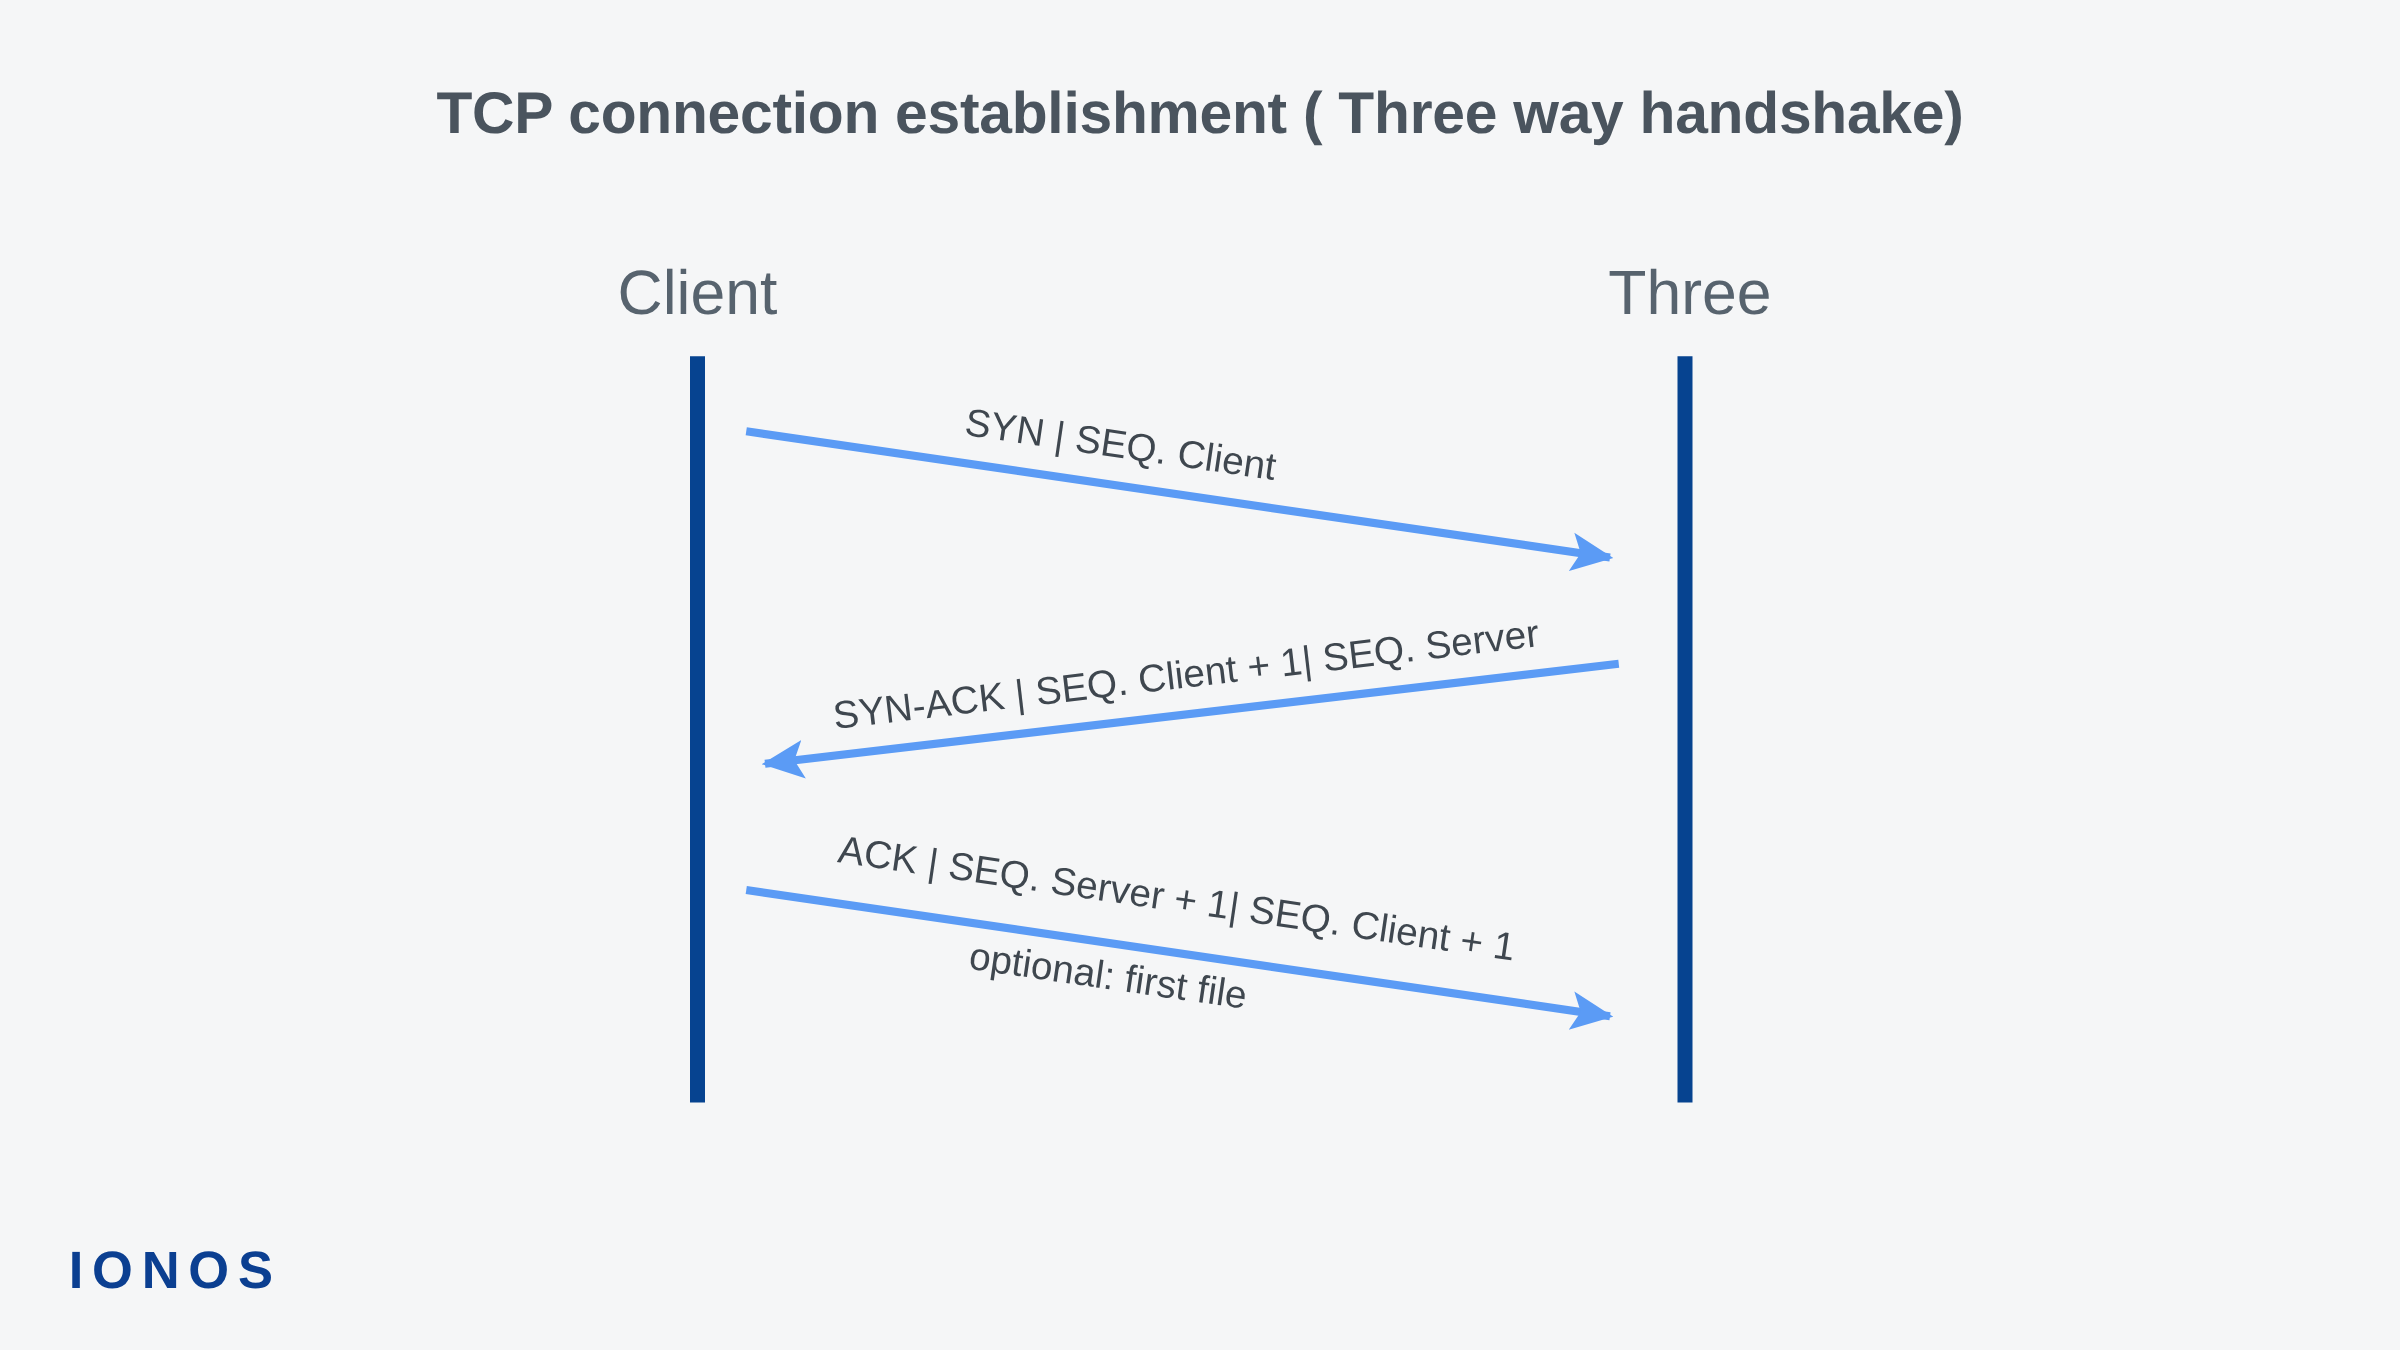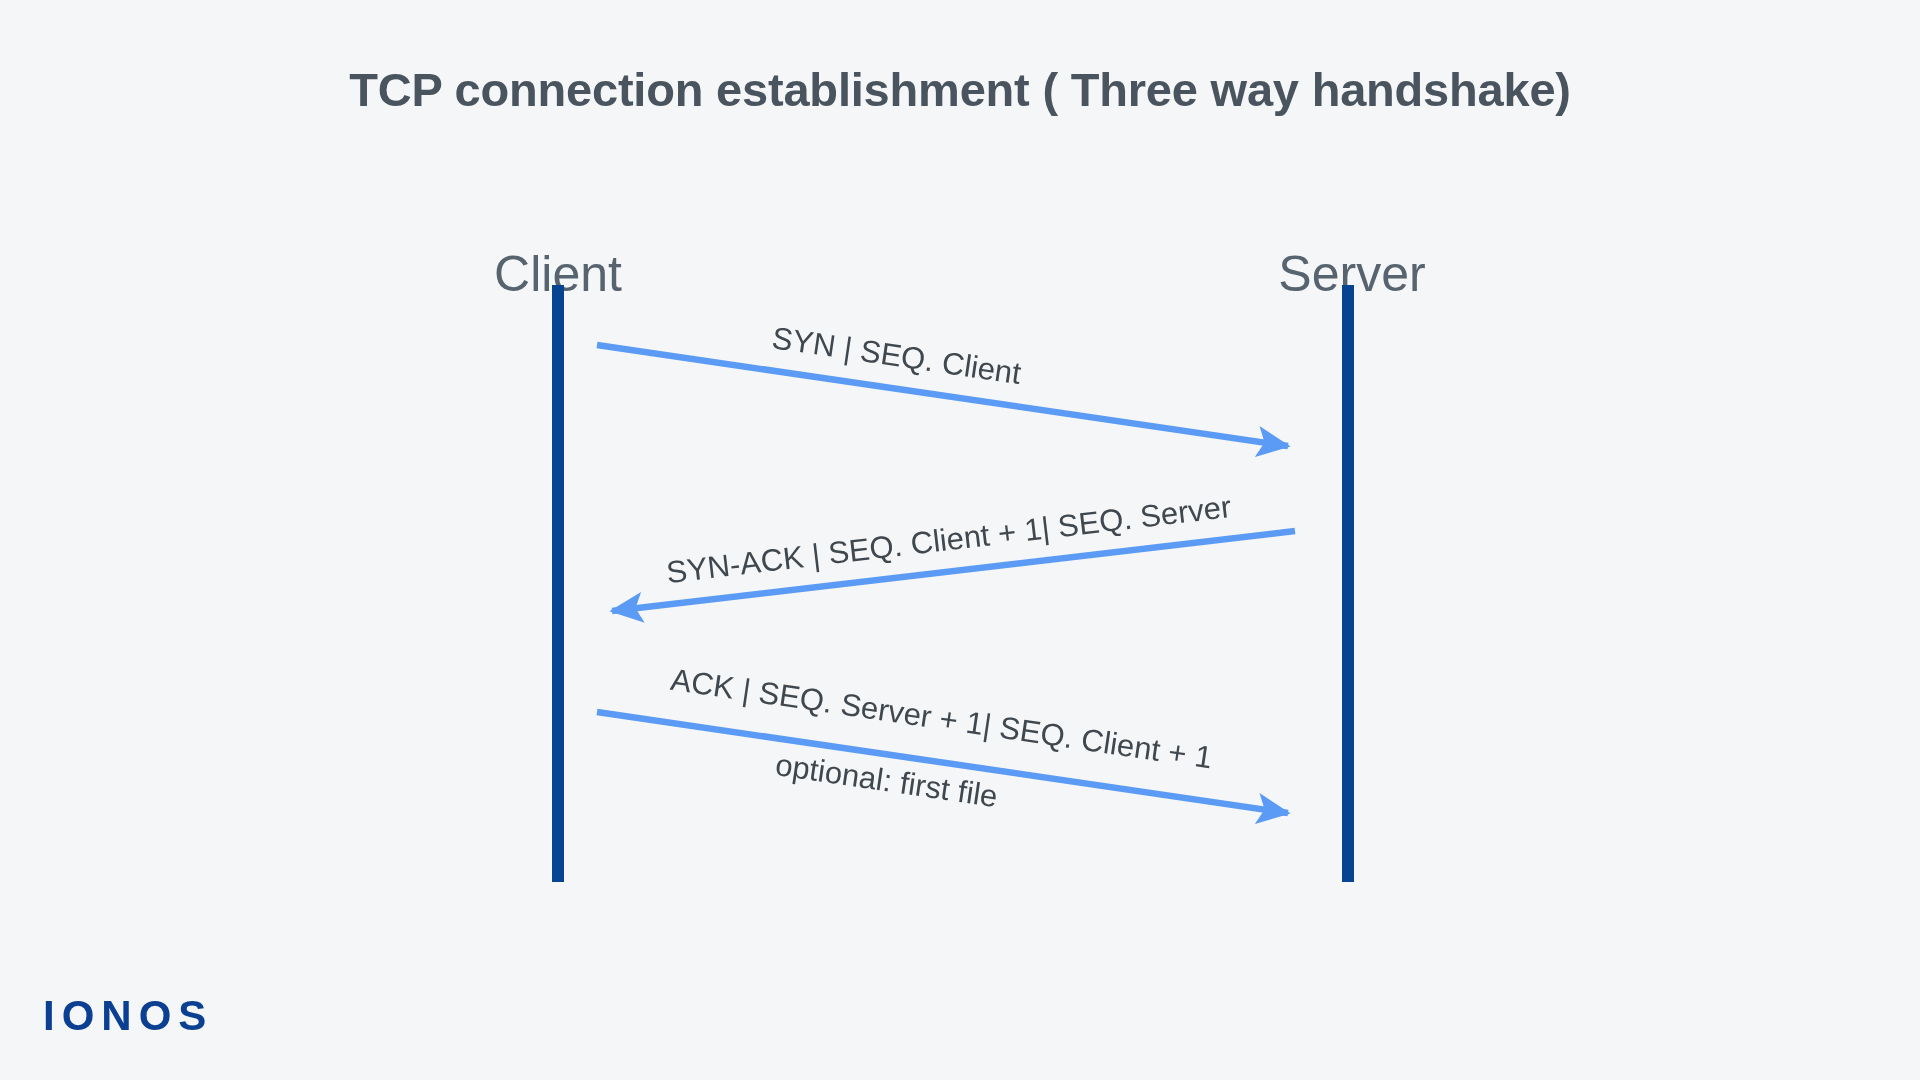--- a/index.html
+++ b/index.html
@@ -39,40 +39,39 @@
   }
 
   
   .actor-label {
     position: absolute;
     font-size: 50px;
     font-weight: 400;
     color: #57636e;
     white-space: nowrap;
     transform: translateX(-50%);
-    margin-top: 40px;
   }
   .actor-client { left: 558px; top: 205px; }
   .actor-server { left: 1352px; top: 205px; }
 
   
   #diagram {
     position: absolute;
     left: 0;
     top: 0;
     width: 1920px;
     height: 1080px;
     pointer-events: none;
   }
   #diagram .hit { pointer-events: auto; }
 
   
   .logo {
     position: absolute;
-    left: 43px;
+    left: 55px;
     top: 992px;
     font-size: 42px;
     font-weight: bold;
     color: #0b3f91;
     letter-spacing: 7px;
     font-family: "Liberation Sans", sans-serif;
     white-space: nowrap;
   }
   .legend {
     position: absolute;
@@ -90,21 +89,21 @@
 </style>
 </head>
 <body>
 
 <div id="stage">
 
   <div class="title">TCP connection establishment ( Three way handshake)</div>
 
   <div class="actor-label actor-client">Client</div>
 
-  <div class="actor-label actor-server">Server</div>
+  <div class="actor-label actor-server">Three</div>
 
   <svg id="diagram" viewBox="0 0 1920 1080" width="1920" height="1080">
 
     <defs>
       <marker id="arrow-right" viewBox="0 0 10 10" refX="9.2" refY="5" markerWidth="5.2" markerHeight="5.2" orient="auto-start-reverse">
         <path d="M 0 0.4 L 10 5 L 0 9.6 L 2.2 5 Z" fill="#5b9bf5"></path>
       </marker>
       <marker id="arrow-left" viewBox="0 0 10 10" refX="9.2" refY="5" markerWidth="5.2" markerHeight="5.2" orient="auto-start-reverse">
         <path d="M 0 0.4 L 10 5 L 0 9.6 L 2.2 5 Z" fill="#5b9bf5"></path>
       </marker>

